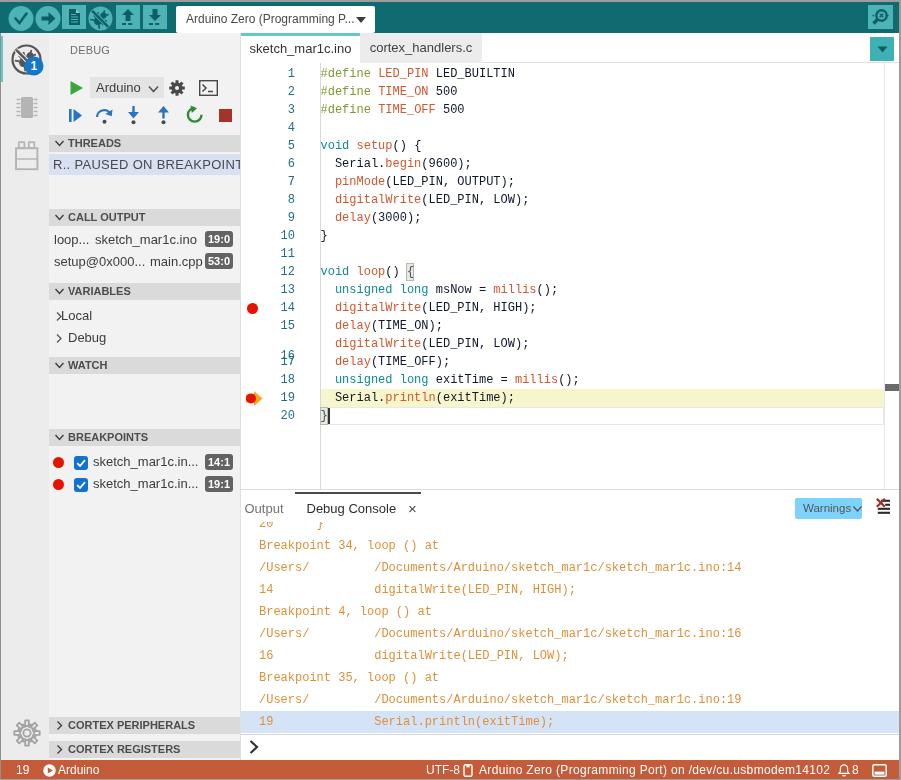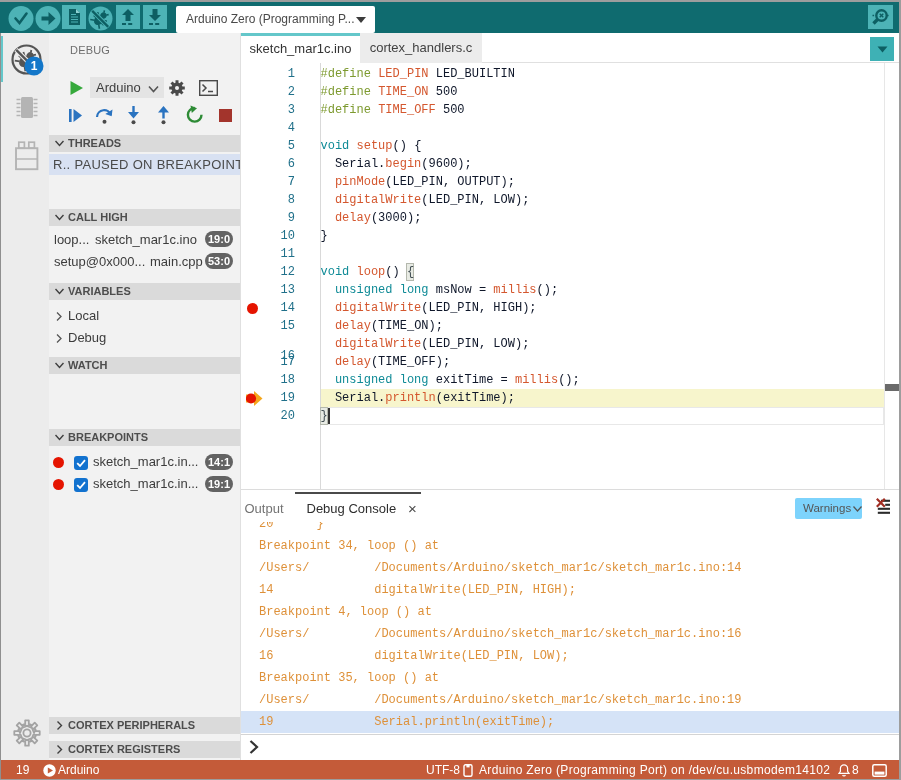--- a/index.html
+++ b/index.html
@@ -13,21 +13,21 @@
   #boardsel { position:absolute; left:176px; top:4px; width:199px; height:27px; background:#fff; border-radius:2px; color:#4a4a4a; font-size:12px; line-height:27px; padding-left:10px; }
   #boardsel .caret { position:absolute; right:9px; top:11px; width:0; height:0; border-left:5.5px solid transparent; border-right:5.5px solid transparent; border-top:6px solid #3c3c3c; }
   
   #actbar { left:0; top:33px; width:49px; height:727px; background:#ececec; }
   #actind { left:0; top:36px; width:3px; height:46px; background:#64c7ca; }
   
   #sidepanel { left:49px; top:33px; width:192px; height:727px; background:#f2f2f2; }
   .shead { position:absolute; left:0; width:192px; height:17px; background:#dadada; color:#4d4d4d; font-size:11px; font-weight:bold; line-height:17px; }
   .shead .txt { position:absolute; left:19px; top:0; }
   .srow { position:absolute; left:0; width:192px; font-size:13px; color:#3c3c3c; white-space:nowrap; }
-  .badge { position:absolute; background:#636363; color:#fff; font-size:11px; font-weight:bold; border-radius:8px; text-align:center; }
+  .badge { position:absolute; background:#636363; color:#fff; font-size:11px; font-weight:bold; border-radius:3px; text-align:center; }
   
   #tabbar { left:241px; top:33px; width:660px; height:30px; background:#fff; border-bottom:1px solid #e0e0e0; }
   #tab1 { position:absolute; left:0; top:0; width:119px; height:30px; background:#fff; border-top:3px solid #64c7ca; color:#333; font-size:13px; text-align:center; line-height:26px; }
   #tab2 { position:absolute; left:119px; top:0; width:122px; height:30px; background:#ececec; color:#424242; font-size:13px; text-align:center; line-height:29px; }
   #editor { left:241px; top:63px; width:643px; height:426px; background:#fff; overflow:hidden; }
   #scrollstrip { left:884px; top:63px; width:15px; height:426px; background:#fff; border-left:1px solid #e7e7e7; }
   #rightedge { left:899px; top:0; width:2px; height:780px; background:#9d9d9d; z-index:20; }
   .cl { position:absolute; left:0; width:643px; height:18px; font-family:"Liberation Mono", monospace; font-size:12px; line-height:18px; white-space:pre; }
   .ln { position:absolute; width:54px; text-align:right; color:#20708a; font-family:"Liberation Mono", monospace; font-size:12px; line-height:18px; }
   .code { position:absolute; left:79.5px; }
@@ -207,21 +207,21 @@
       <span class="txt">THREADS</span>
     </div>
   <div class="srow" style="top:121px;height:21px;background:#d8e1f2;line-height:21px">
       <span style="position:absolute;left:4px;letter-spacing:0.3px;color:#4a4a4a">R.. PAUSED ON BREAKPOINT</span>
     </div>
 
   <div class="shead" style="top:176px">
       <svg class="abs" style="left:6px;top:5px" width="9" height="7" viewBox="0 0 9 7">
         <path d="M0.5 1 L4.5 5.5 L8.5 1" stroke="#3e3e3e" stroke-width="1.4" fill="none"></path>
       </svg>
-      <span class="txt">CALL HIGH</span>
+      <span class="txt">CALL OUTPUT</span>
     </div>
   <div class="srow" style="top:196px;height:21px;line-height:21px">
       <span style="position:absolute;left:5px">loop...</span>
       <span style="position:absolute;left:46px">sketch_mar1c.ino</span>
       <span class="badge" style="right:8px;top:2px;width:28px;height:16px;line-height:16px">19:0</span>
     </div>
   <div class="srow" style="top:218px;height:21px;line-height:21px">
       <span style="position:absolute;left:5px">setup@0x000...</span>
       <span style="position:absolute;left:101px">main.cpp</span>
       <span class="badge" style="right:8px;top:2px;width:28px;height:16px;line-height:16px">53:0</span>
@@ -230,21 +230,21 @@
   <div class="shead" style="top:250px">
       <svg class="abs" style="left:6px;top:5px" width="9" height="7" viewBox="0 0 9 7">
         <path d="M0.5 1 L4.5 5.5 L8.5 1" stroke="#3e3e3e" stroke-width="1.4" fill="none"></path>
       </svg>
       <span class="txt">VARIABLES</span>
     </div>
   <div class="srow" style="top:272px;height:21px;line-height:21px">
       <svg class="abs" style="left:7px;top:7px" width="6" height="9" viewBox="0 0 6 9">
         <path d="M1 0.5 L5 4.5 L1 8.5" stroke="#555" stroke-width="1.3" fill="none"></path>
       </svg>
-      <span style="position:absolute;left:19px">Local</span>
+      <span style="position:absolute;left:12px">Local</span>
     </div>
   <div class="srow" style="top:294px;height:21px;line-height:21px">
       <svg class="abs" style="left:7px;top:7px" width="6" height="9" viewBox="0 0 6 9">
         <path d="M1 0.5 L5 4.5 L1 8.5" stroke="#555" stroke-width="1.3" fill="none"></path>
       </svg>
       <span style="position:absolute;left:19px">Debug</span>
     </div>
 
   <div class="shead" style="top:324px">
       <svg class="abs" style="left:6px;top:5px" width="9" height="7" viewBox="0 0 9 7">

